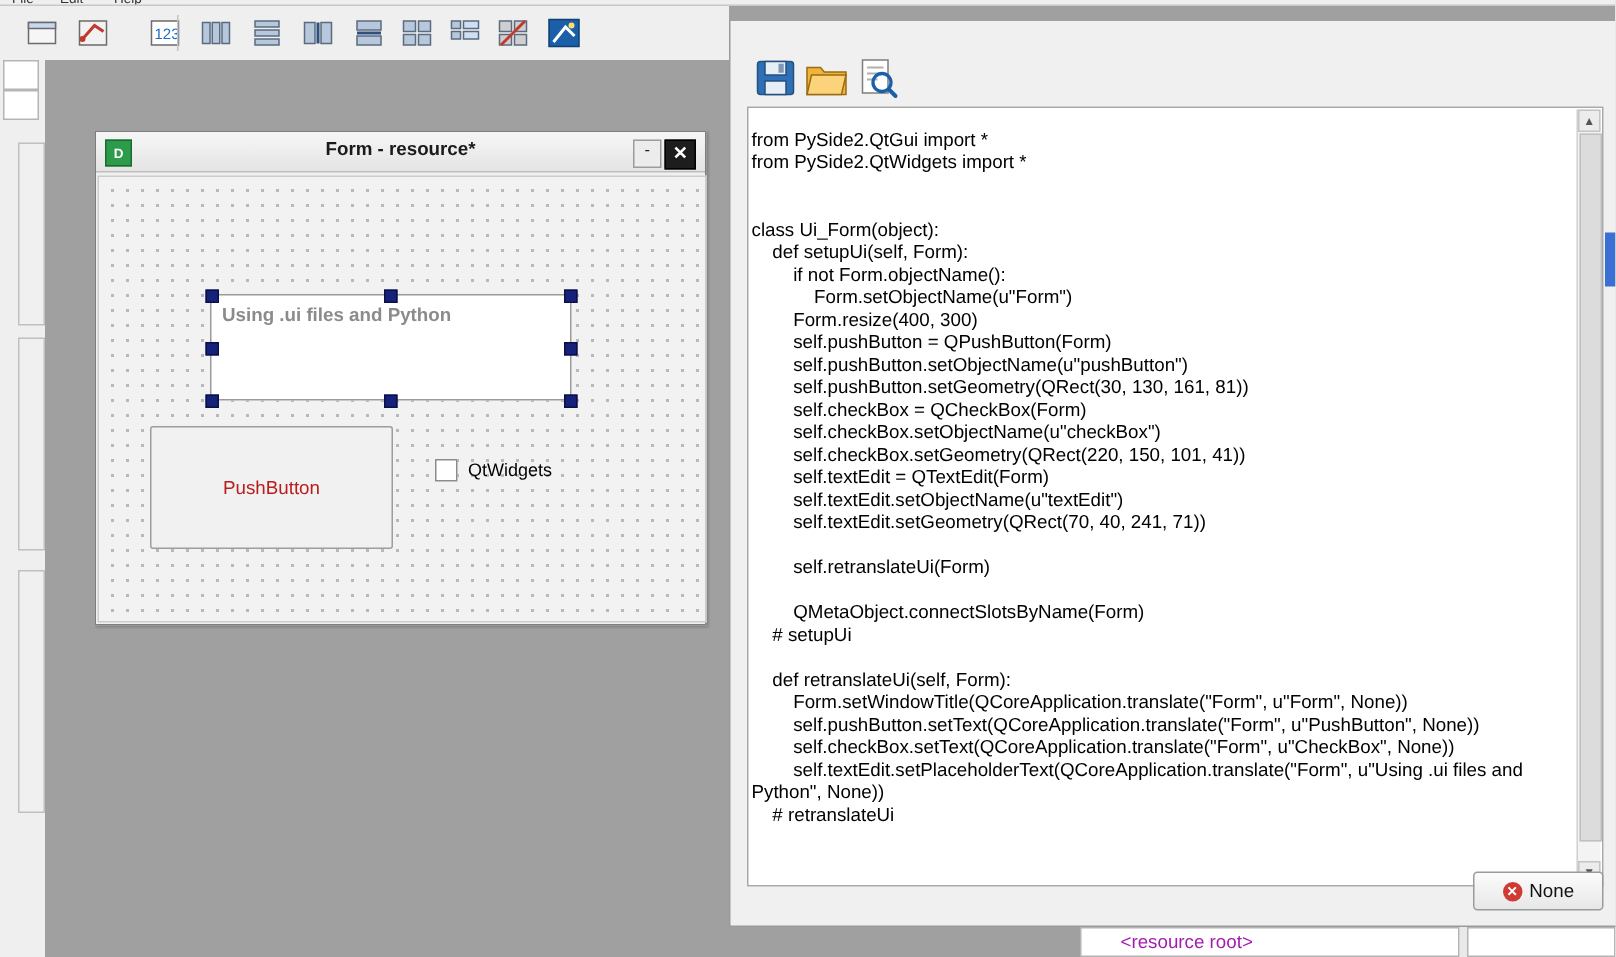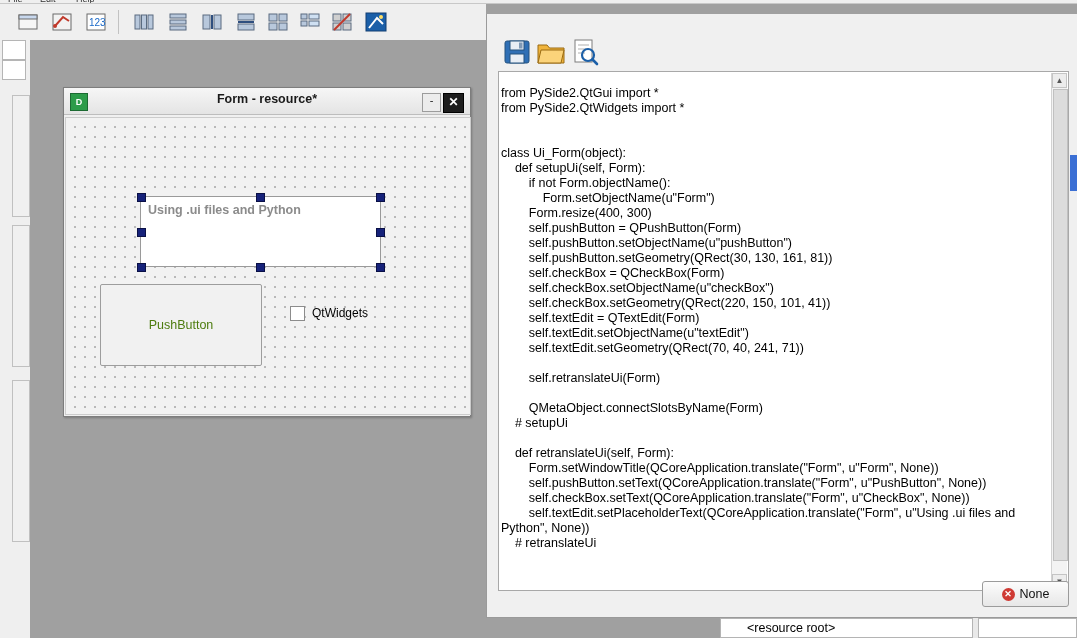--- a/index.html
+++ b/index.html
@@ -189,21 +189,21 @@
     position: absolute;
     left: 34px; top: 166px;
     width: 160px; height: 80px;
     background: #f1f1f1;
     border: 1px solid #9d9d9d;
     border-radius: 2px;
     display: flex;
     align-items: center;
     justify-content: center;
     font-size: 12.5px;
-    color: #4d7c0f;
+    color: #b91c1c;
   }
   #check-box {
     position: absolute;
     left: 224px; top: 182px;
     width: 101px; height: 26px;
     display: flex;
     align-items: center;
     gap: 7px;
   }
   #check-box .box {
@@ -312,21 +312,21 @@
   #resource-root {
     position: absolute;
     left: 0; top: 0;
     width: 253px; height: 20px;
     background: #ffffff;
     border: 1px solid #b4b4b4;
     box-sizing: border-box;
     padding-left: 26px;
     line-height: 19px;
     font-size: 12.5px;
-    color: #000000;
+    color: #a21caf;
   }
   #resource-right {
     position: absolute;
     left: 258px; top: 0;
     width: 99px; height: 20px;
     background: #ffffff;
     border: 1px solid #b4b4b4;
     box-sizing: border-box;
   }
 
@@ -361,21 +361,21 @@
     </div>
 
     <div class="tb-btn" style="left:48px;">
       <svg class="icon-svg" width="22" height="22" viewBox="0 0 22 22">
         <rect x="2" y="3" width="18" height="16" fill="#f2f2f2" stroke="#6b6b6b"></rect>
         <path d="M4 15 L12 6 L18 10" fill="none" stroke="#c0392b" stroke-width="2"></path>
         <circle cx="4" cy="15" r="2" fill="#c0392b"></circle>
       </svg>
     </div>
 
-    <div class="tb-btn" style="left:82px;">
+    <div class="tb-btn" style="left:96px;">
       <svg class="icon-svg" width="22" height="22" viewBox="0 0 22 22">
         <rect x="2" y="3" width="18" height="16" fill="#fff" stroke="#6b6b6b"></rect>
         <text x="4" y="15" font-size="10" fill="#1b6ac9" font-family="Liberation Sans">123</text>
       </svg>
     </div>
 
     <div class="tb-sep" style="left:118px;"></div>
 
     <div class="tb-btn" style="left:130px;">
       <svg class="icon-svg" width="22" height="22" viewBox="0 0 22 22">

